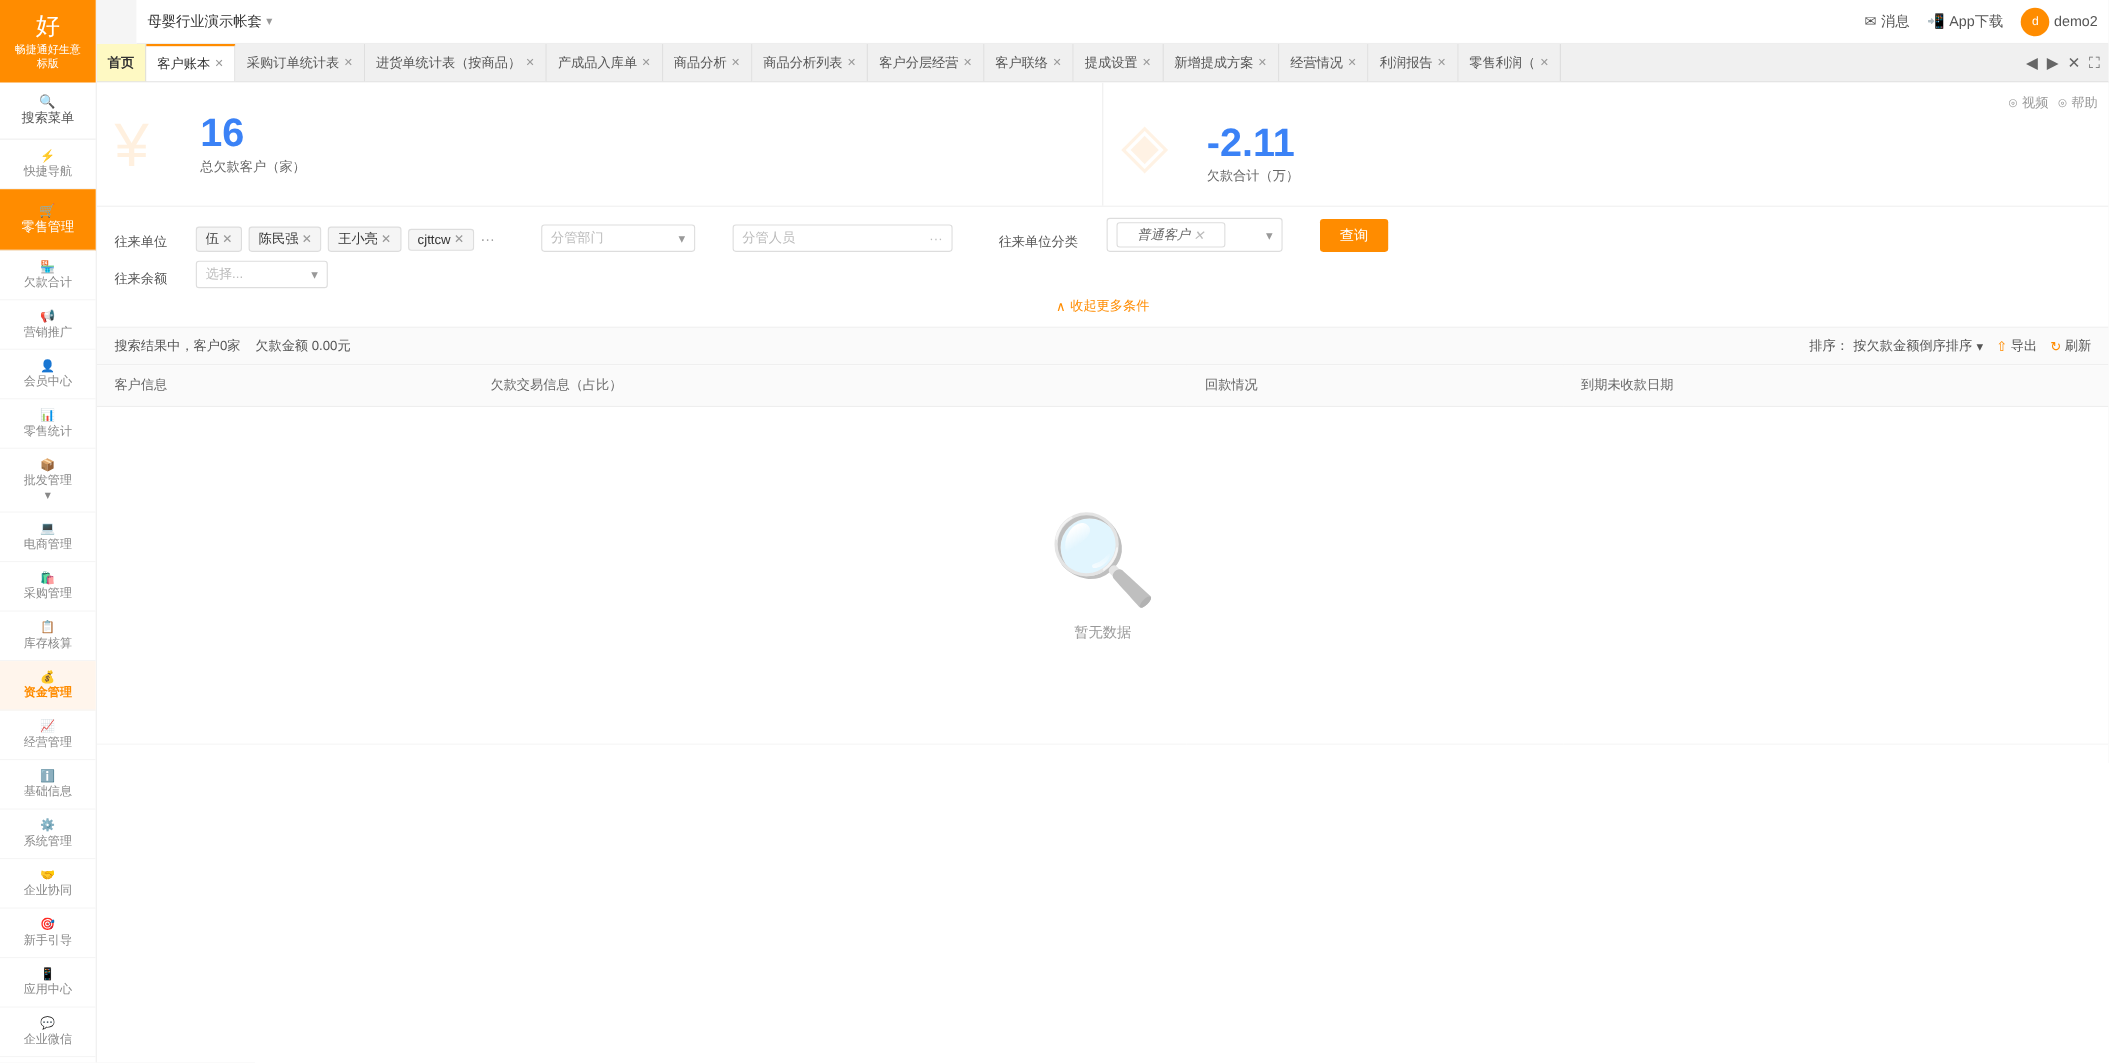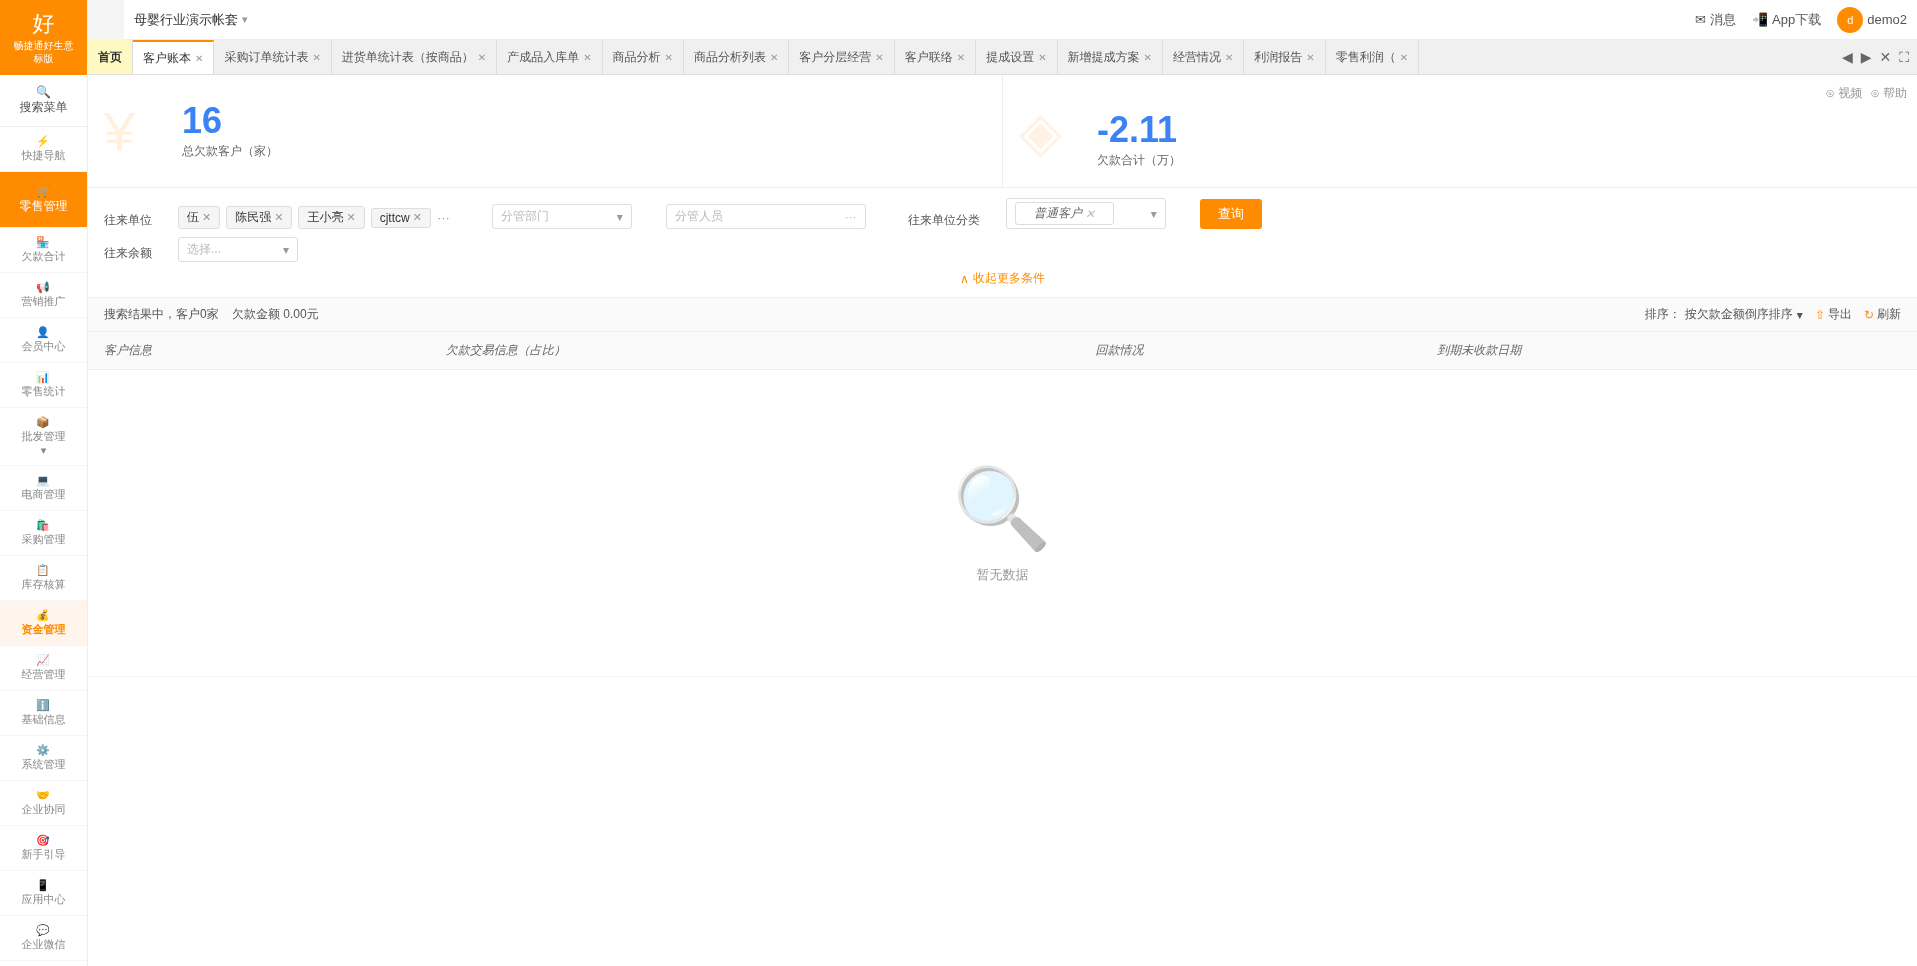--- a/index.html
+++ b/index.html
@@ -65,21 +65,21 @@
 
     
     .result-info { padding: 8px 16px; background: #fafafa; border-bottom: 1px solid #eee; display: flex; align-items: center; justify-content: space-between; font-size: 12px; color: #555; }
     .result-actions { display: flex; align-items: center; gap: 12px; }
     .sort-select { display: flex; align-items: center; gap: 4px; cursor: pointer; }
     .action-btn { display: flex; align-items: center; gap: 3px; cursor: pointer; color: #555; }
     .action-btn .icon { color: #ff8c00; }
 
     
     .data-table { width: 100%; border-collapse: collapse; }
-    .data-table th { padding: 10px 16px; background: #fafafa; border-bottom: 1px solid #eee; text-align: left; font-size: 12px; color: #666; font-weight: normal; font-style: italic; }
+    .data-table th { padding: 10px 16px; background: #fafafa; border-bottom: 1px solid #eee; text-align: left; font-size: 12px; color: #666; font-weight: normal; }
     .data-table td { padding: 12px 16px; border-bottom: 1px solid #f5f5f5; font-size: 12px; }
     .empty-state { display: flex; flex-direction: column; align-items: center; justify-content: center; padding: 80px 0; color: #999; font-size: 13px; }
     .empty-icon { font-size: 80px; margin-bottom: 10px; opacity: 0.4; color: #ffaa66; }
 
     .filter-type-tag { display: flex; align-items: center; gap: 3px; padding: 2px 18px; background: #fff; border: 1px solid #ddd; border-radius: 3px; font-size: 12px; color: #666; font-style: italic; }
     .filter-type-tag .tag-close { color: #bbb; cursor: pointer; }
   </style>
 </head>
 <body>
 

